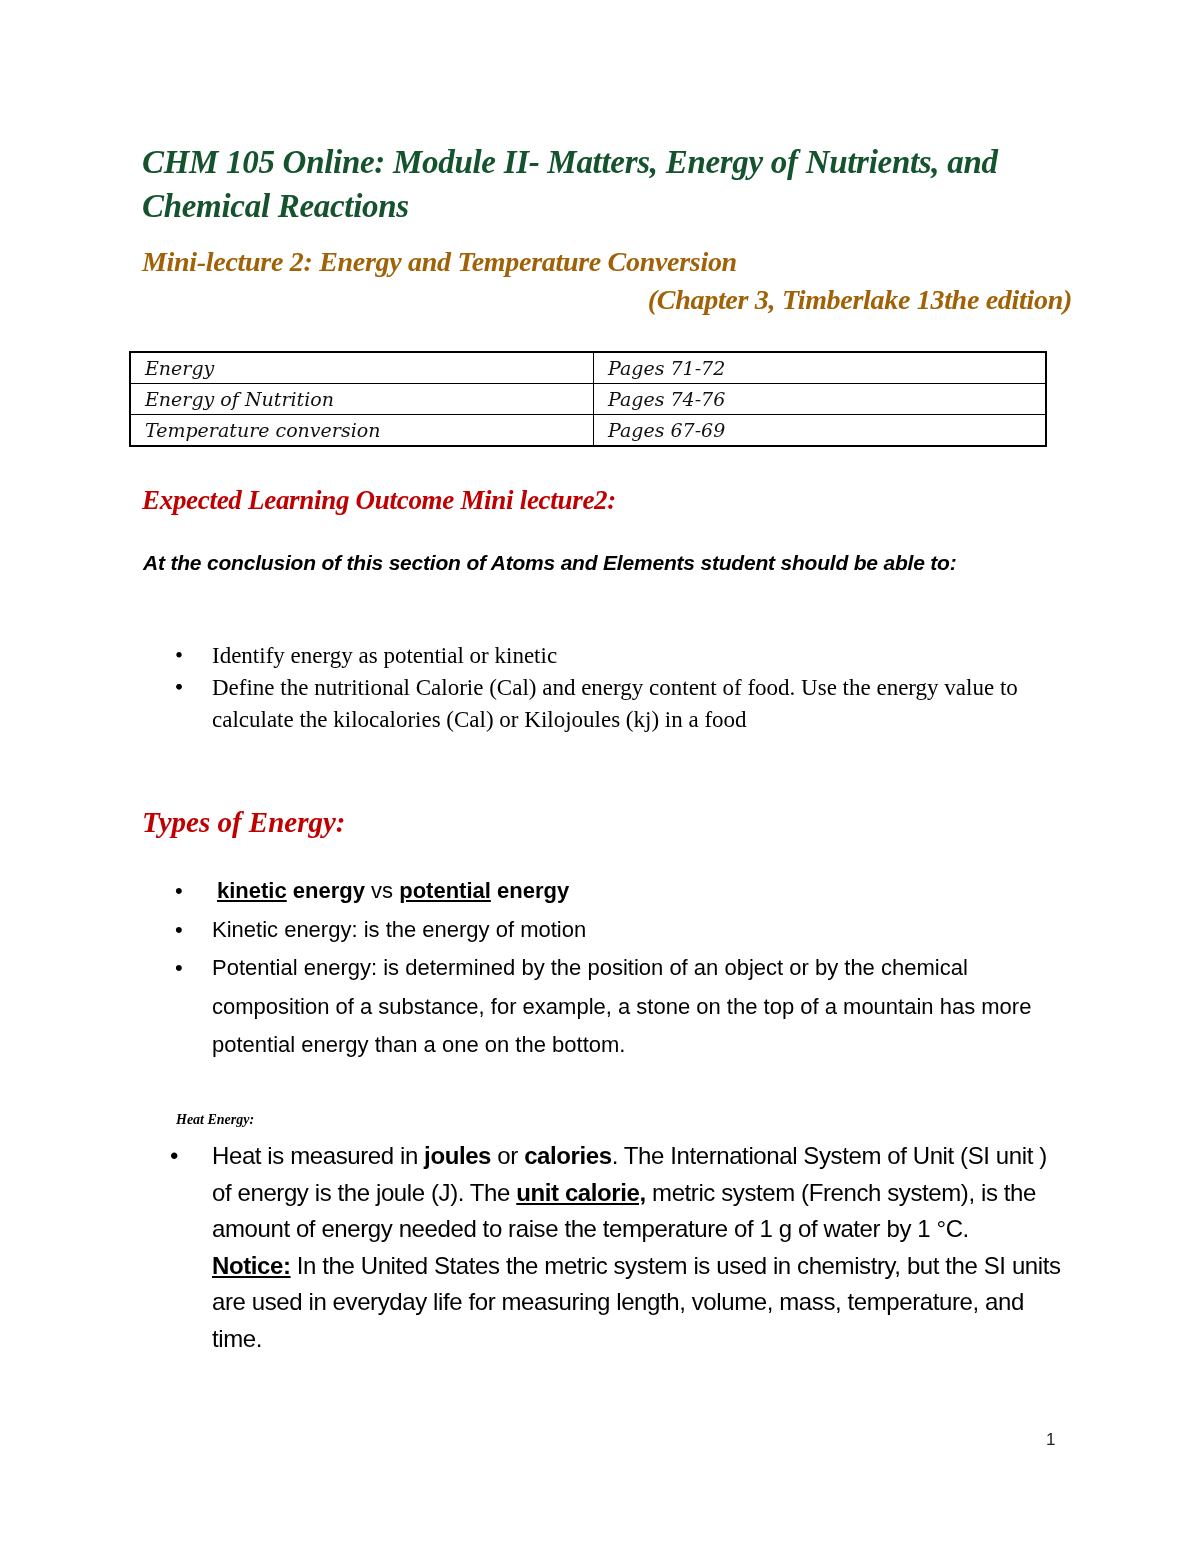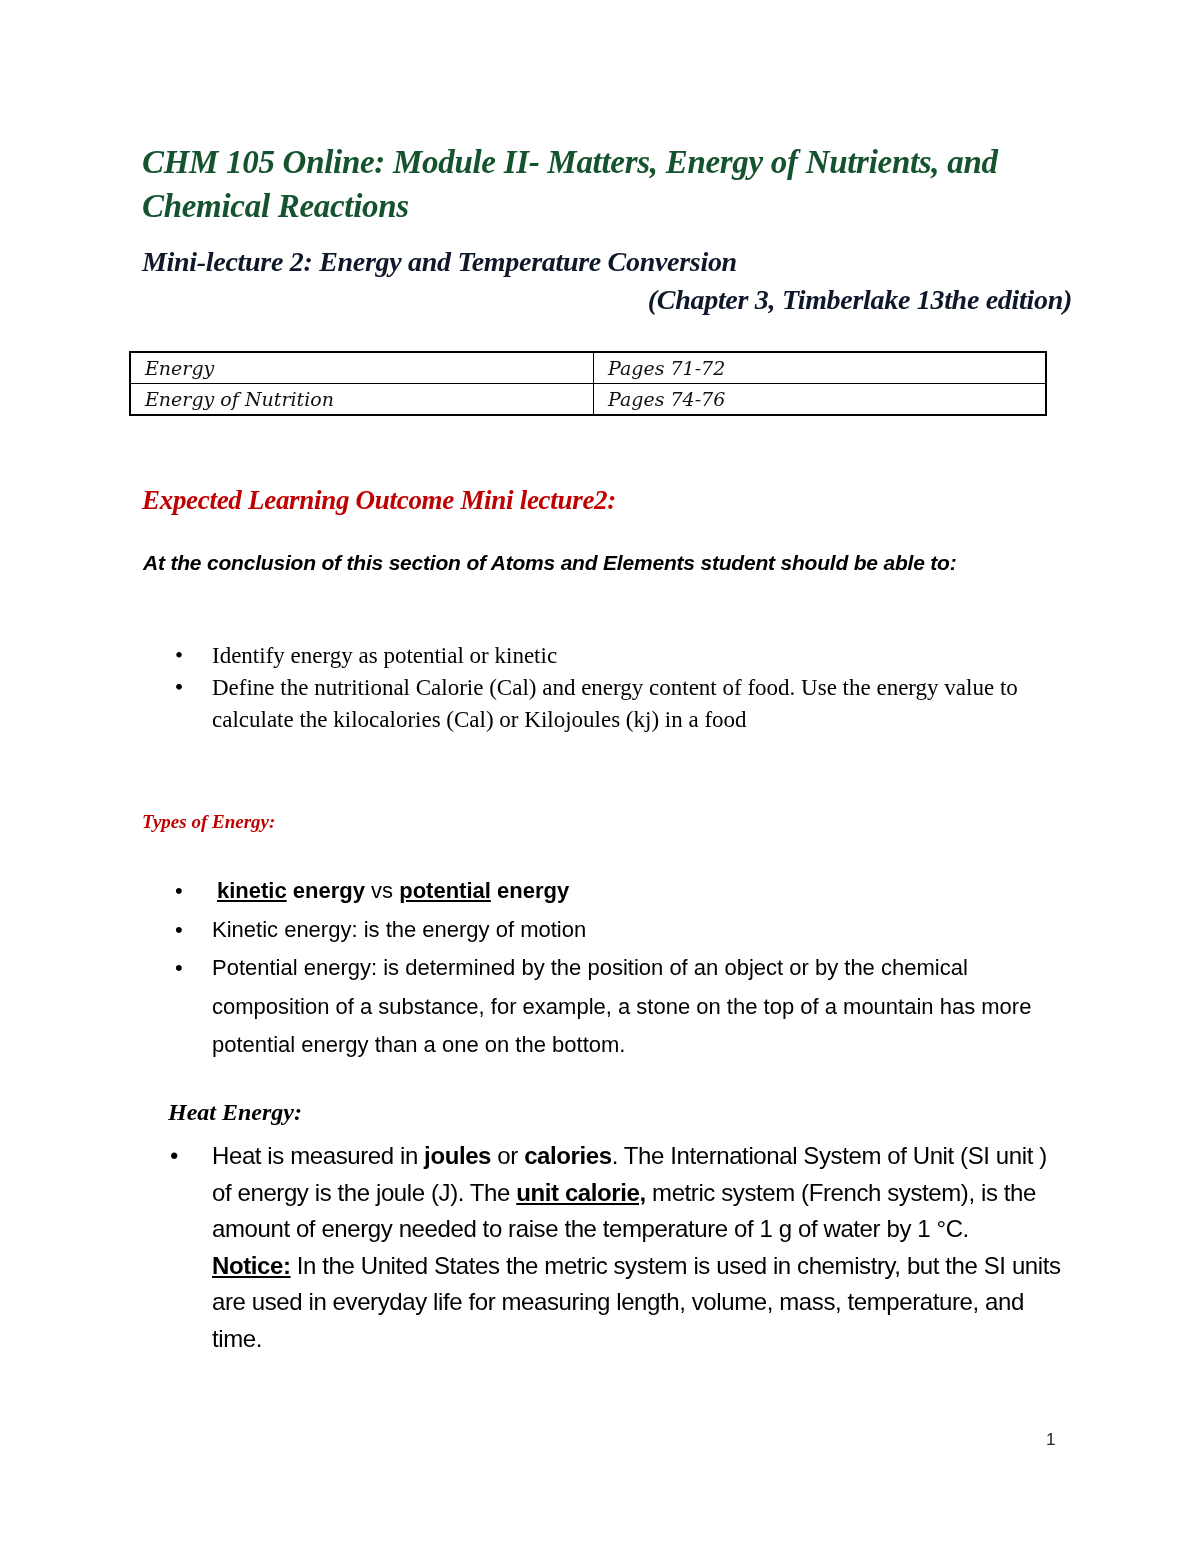--- a/index.html
+++ b/index.html
@@ -7,41 +7,41 @@
   .page { position: absolute; left: 0; top: 0; width: 1200px; height: 1553px; }
 
   .title {
     position: absolute; left: 142px; top: 140px; width: 930px;
     font-family: "Liberation Serif", serif; font-style: italic; font-weight: bold;
     font-size: 33px; line-height: 44px; color: #14532d; margin: 0; letter-spacing: -0.3px;
   }
   .subtitle {
     position: absolute; left: 142px; top: 243px; width: 930px;
     font-family: "Liberation Serif", serif; font-style: italic; font-weight: bold;
-    font-size: 28px; line-height: 38px; color: #0f172a; margin: 0; letter-spacing: -0.3px;
+    font-size: 28px; line-height: 38px; color: #a16207; margin: 0; letter-spacing: -0.3px;
   }
   .subtitle .line2 { display: block; padding-left: 6px; text-align: right; }
 
   table.pages {
     position: absolute; left: 129px; top: 351px; width: 918px;
     border-collapse: collapse; border: 2px solid #000;
     font-family: "DejaVu Serif", serif; font-style: italic; font-size: 19px;
   }
   table.pages td {
     border: 1px solid #000; height: 30px; padding: 0 0 0 14px; vertical-align: middle;
     color: #111;
   }
   table.pages td.c1 { width: 448px; }
 
   .h-red {
     position: absolute; left: 142px; font-family: "Liberation Serif", serif;
     font-style: italic; font-weight: bold; color: #c00000; margin: 0;
   }
   .outcome-head { top: 482px; font-size: 27px; line-height: 36px; letter-spacing: -0.3px; }
-  .types-head { top: 802px; font-size: 19px; line-height: 40px; }
+  .types-head { top: 802px; font-size: 29px; line-height: 40px; }
 
   .intro {
     position: absolute; left: 142px; top: 543px; width: 900px;
     font-family: "Liberation Sans", sans-serif; font-style: italic; font-weight: bold;
     font-size: 21px; line-height: 38px; margin: 1px; letter-spacing: -0.2px;
   }
 
   ul.bullets { position: absolute; list-style: none; margin: 0; padding: 0; }
   ul.bullets li { position: relative; padding-left: 70px; }
   ul.bullets li .dot { position: absolute; left: 33px; top: 0; }
@@ -53,21 +53,21 @@
   .types {
     left: 142px; top: 872px; width: 920px;
     font-family: "Liberation Sans", sans-serif; font-size: 22px; line-height: 38.5px;
   }
   .types li:first-child { padding-left: 75px; }
   .bold-u { font-weight: bold; text-decoration: underline; }
   .bold { font-weight: bold; }
 
   .heat-head {
     position: absolute; left: 160px; top: 1088px; font-family: "Liberation Serif", serif;
-    font-style: italic; font-weight: bold; font-size: 24px; line-height: 32px; margin: 8px;
+    font-style: italic; font-weight: bold; font-size: 14px; line-height: 32px; margin: 16px;
   }
   .heat {
     position: absolute; left: 142px; top: 1138px; width: 930px;
     font-family: "Liberation Sans", sans-serif; font-size: 24px; line-height: 36.5px;
     margin: 0; padding: 0; list-style: none; letter-spacing: -0.4px;
   }
   .heat li { position: relative; padding-left: 70px; }
   .heat .dot { position: absolute; left: 28px; top: 0; }
   .heat .notice { display: block; }
 
@@ -90,20 +90,24 @@
 
   <table class="pages">
     <tbody>
         <tr>
       <td class="c1">Energy</td>
       <td>Pages 71-72</td>
     </tr>
     <tr>
       <td class="c1">Energy of Nutrition</td>
       <td>Pages 74-76</td>
+    </tr>
+    <tr>
+      <td class="c1">Temperature conversion</td>
+      <td>Pages 67-69</td>
     </tr>
   </tbody>
     </table>
 
   <h3 class="h-red outcome-head">Expected Learning Outcome Mini lecture2:</h3>
 
   <p class="intro">At the conclusion of this section of Atoms and Elements student should be able to:</p>
 
   <ul class="bullets outcomes">
     <li>

